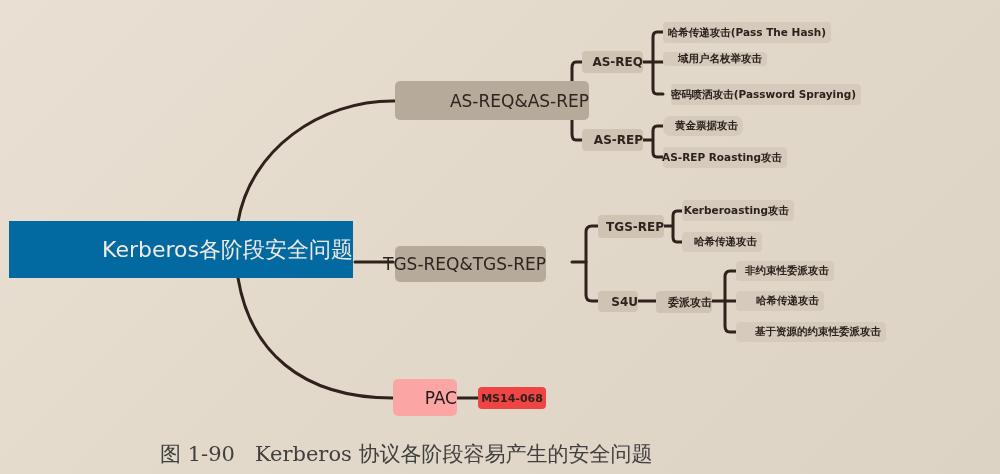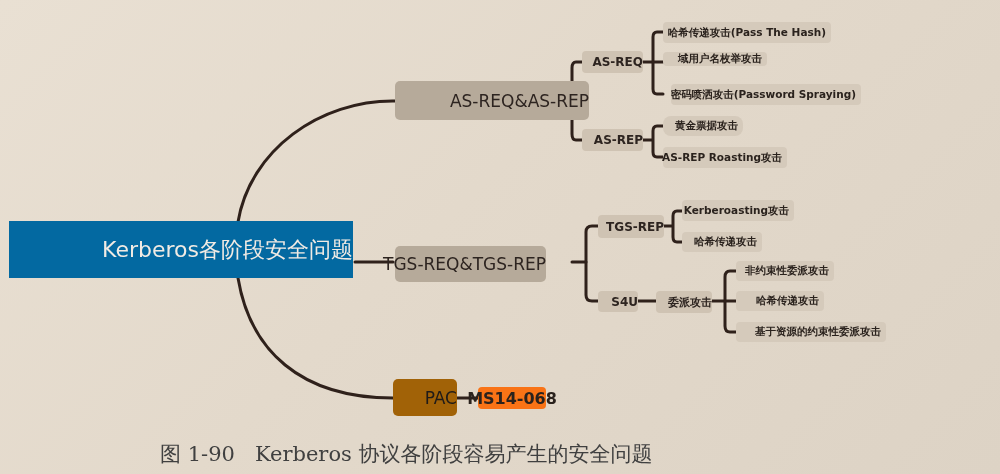--- a/index.html
+++ b/index.html
@@ -11,24 +11,24 @@
   }
   svg.links { position: absolute; left: 0; top: 0; width: 1000px; height: 474px; }
   .node {
     position: absolute; display: flex; align-items: center; justify-content: flex-end;
     box-sizing: border-box; white-space: nowrap; border-radius: 5px;
   }
   .root {
     background: #0369a1; color: #f1ebe4; font-size: 22px; border-radius: 0;
   }
   .l1 { background: #b6aa9a; color: #2d2420; font-size: 17px; border-radius: 5px; }
-  .l1.pac { background: #a16207; color: #1f1b19; }
+  .l1.pac { background: #fca5a5; color: #1f1b19; }
   .l2 { background: #cfc3b3; color: #2d2420; font-size: 12px; font-weight: bold; border-radius: 4px; }
   .leaf { background: #d5cabb; color: #2a221d; font-size: 10.5px; font-weight: bold; border-radius: 4px; padding: 0 5px; justify-content: flex-end; }
-  .leaf.code { background: #f97316; font-size: 16px; }
+  .leaf.code { background: #ef4444; font-size: 11px; }
   .caption {
     position: absolute; left: 160px; top: 440px; font-family: "DejaVu Serif", serif;
     font-size: 21px; color: #404040; white-space: pre;
   }
 </style>
 </head>
 <body>
 
 <svg class="links" viewBox="0 0 1000 474">
   <g fill="none" stroke="#2f211b" stroke-width="3" stroke-linecap="round">

